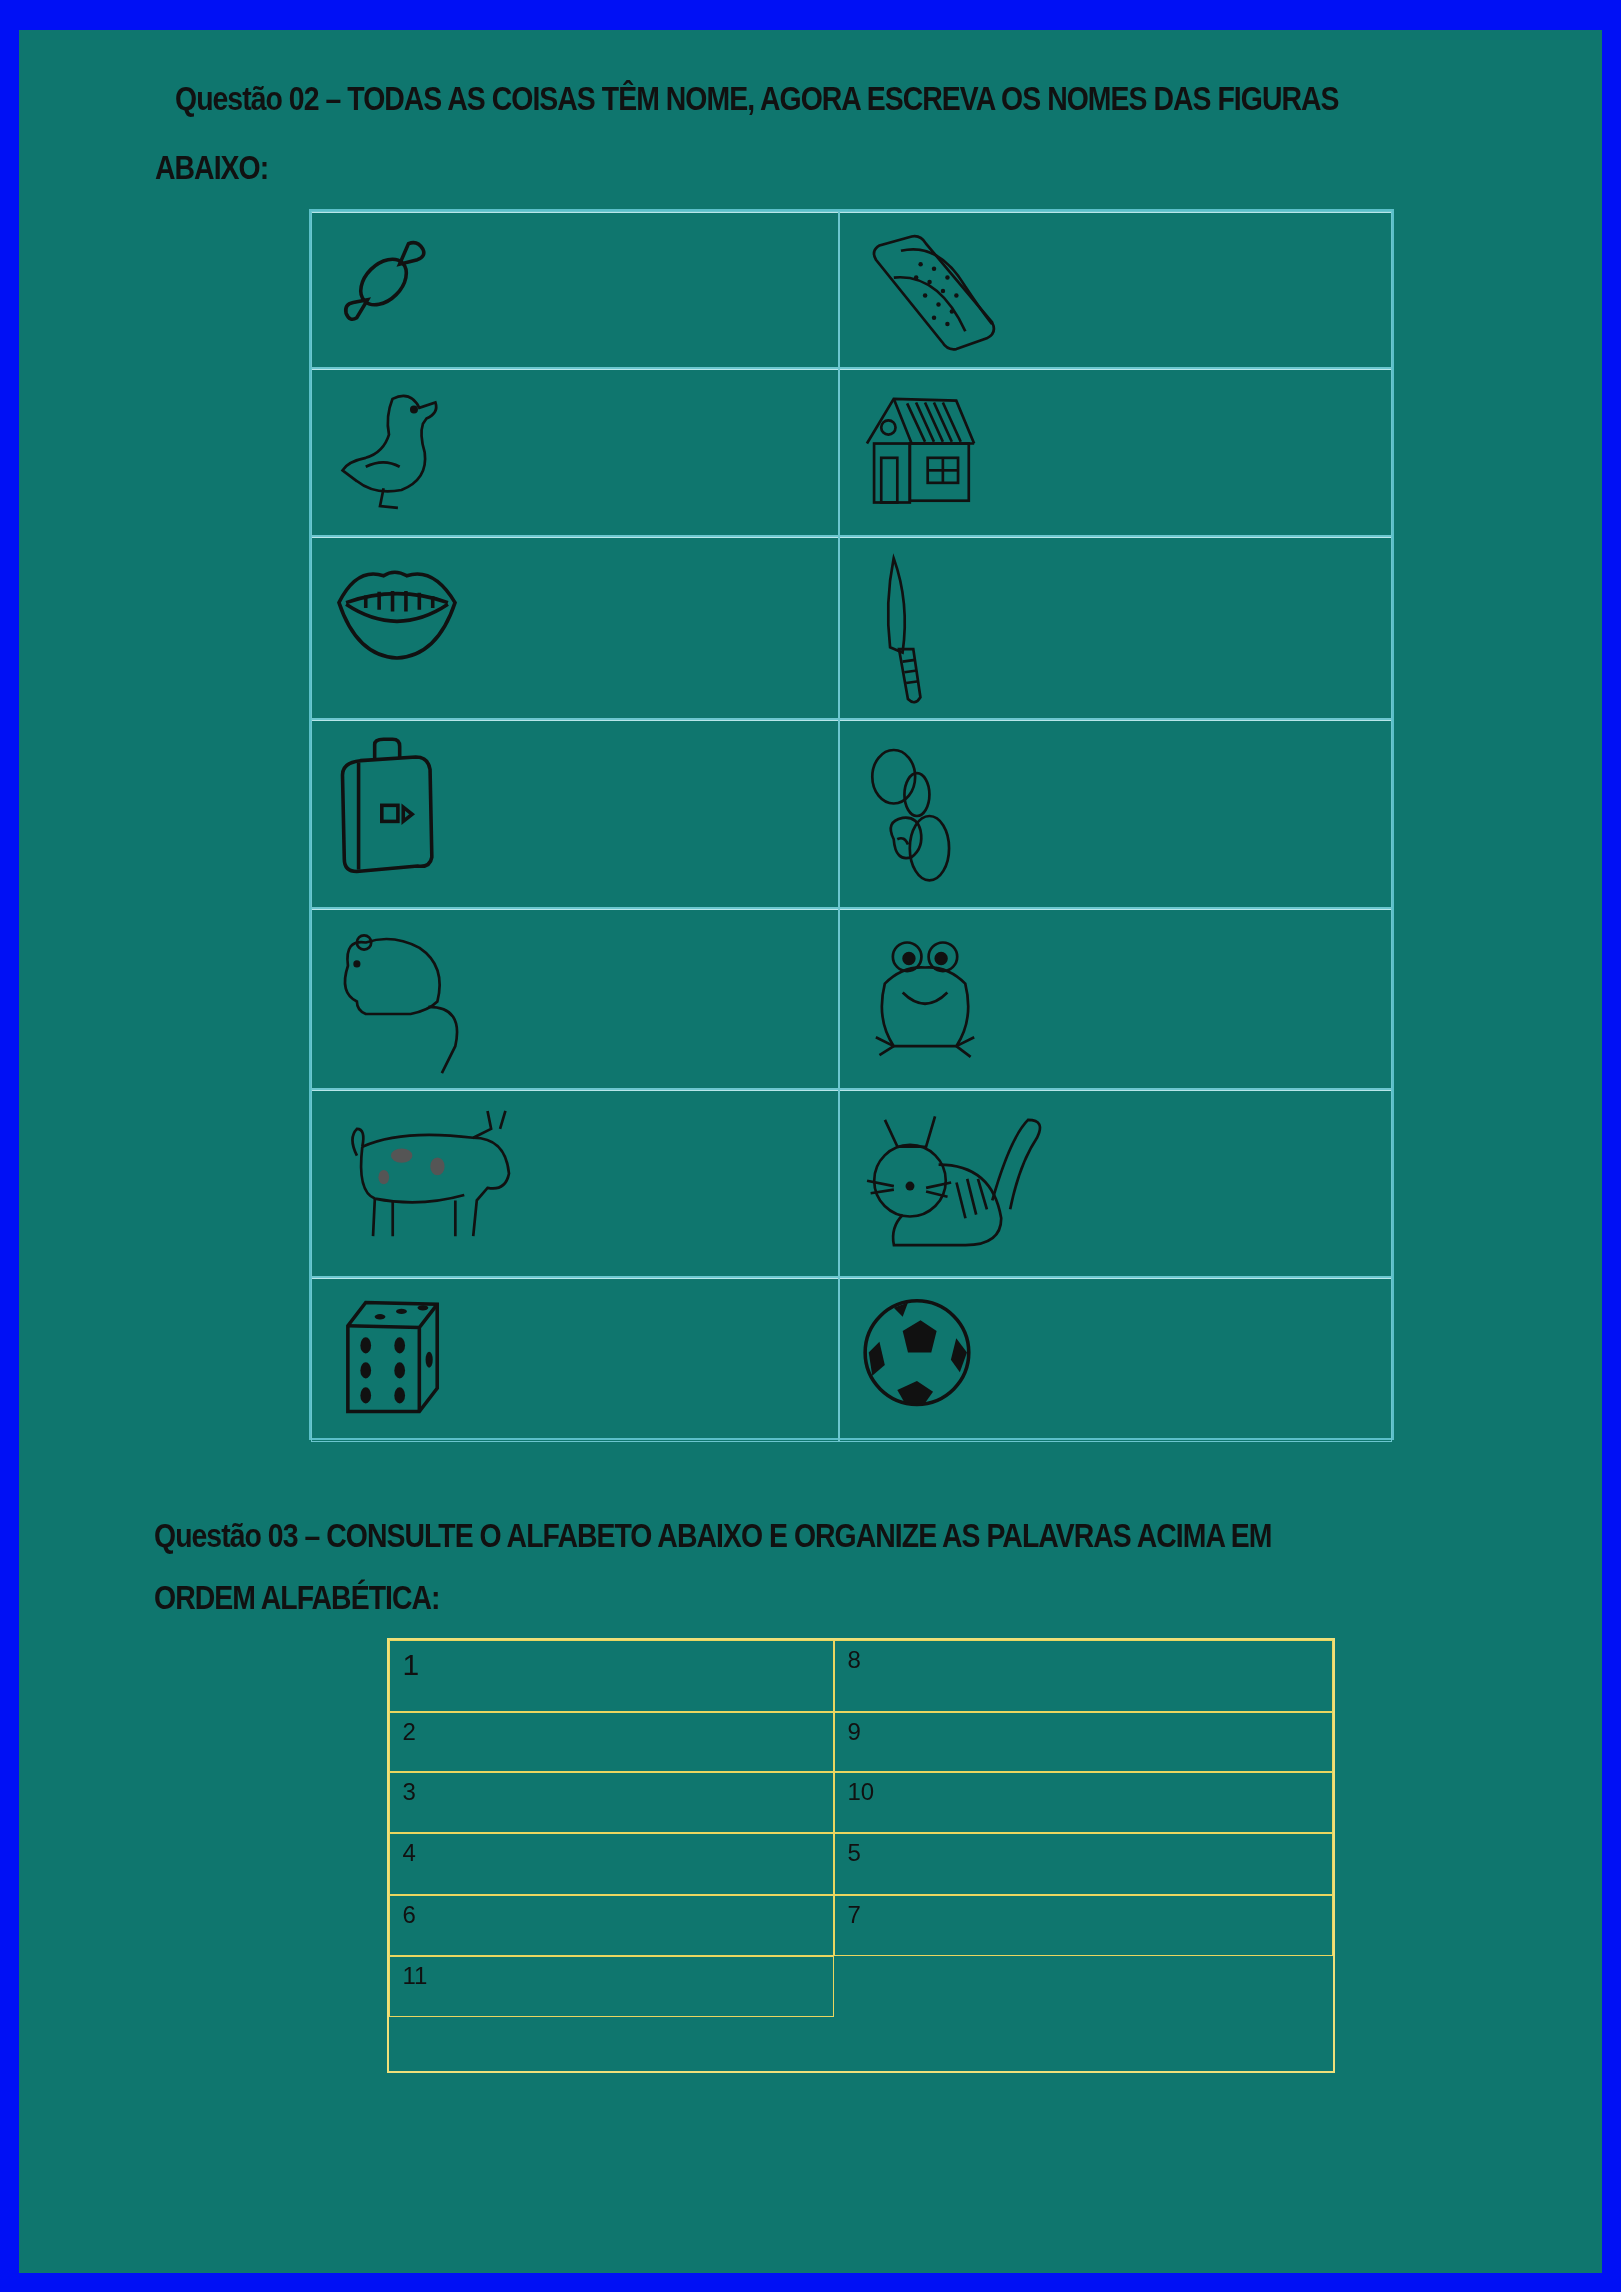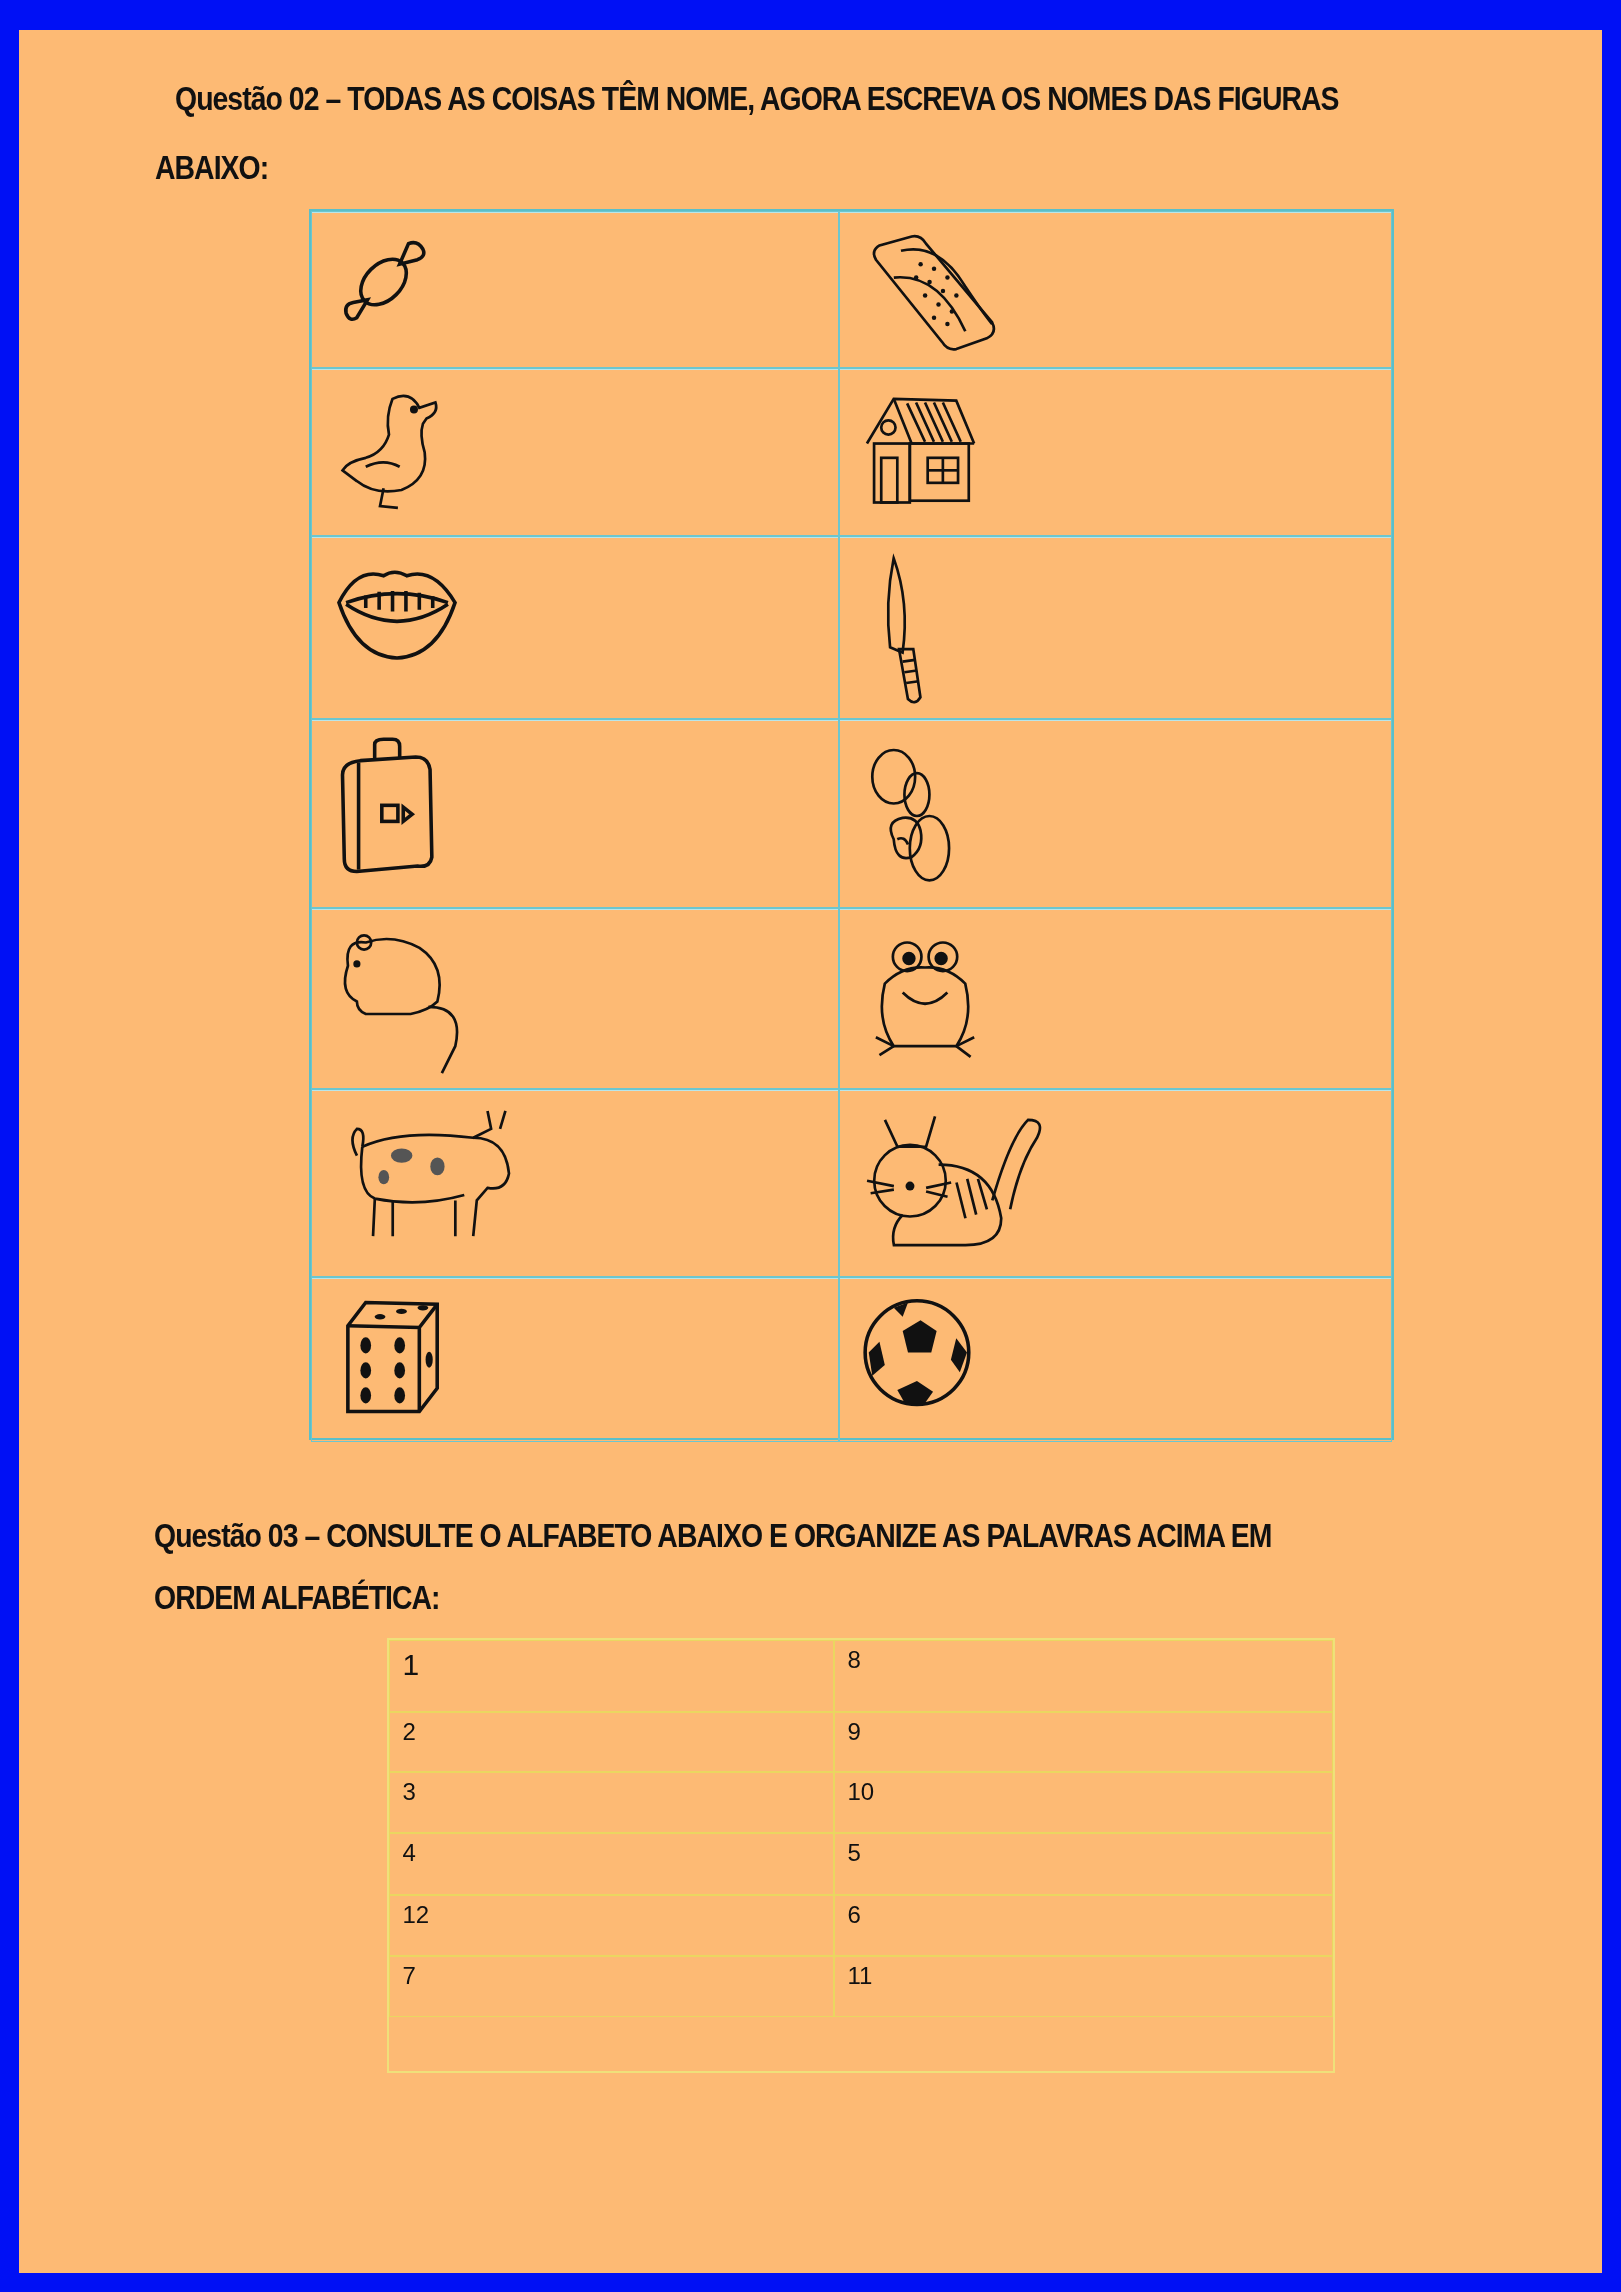--- a/index.html
+++ b/index.html
@@ -1,17 +1,17 @@
 <!DOCTYPE html>
 <html style="font-size:14.3px"><head>
 <meta charset="utf-8">
 <style>
   html, body { margin:0; padding:0; }
   body { width:1622px; height:2293px; background:#0010f5; position:relative; overflow:hidden; font-family:"Liberation Sans", sans-serif; }
-  .page { position:absolute; left:19px; top:29.6px; width:1583px; height:2243px; background:#fdba74; }
+  .page { position:absolute; left:19px; top:29.6px; width:1583px; height:2243px; background:#0f766e; }
   .heading { position:absolute; font-family:"Liberation Sans", sans-serif; font-weight:bold; font-size:33px; color:#111; letter-spacing:-1.1px; transform-origin:left center; white-space:nowrap; }
   .h1 { left:156px; top:50px; transform:scaleX(0.86); }
   .h1b { left:136px; top:119px; transform:scaleX(0.86); }
   .h2 { left:135px; top:1487px; transform:scaleX(0.86); }
   .h2b { left:135px; top:1549px; transform:scaleX(0.86); }
 
   .pic-table { position:absolute; left:290px; top:179px; width:1085px; height:1231px; border:2.7px double #5bbfc9; box-sizing:border-box; display:grid; grid-template-columns:528px 1fr; grid-template-rows:157px 168px 183px 189px 181px 188px 165px; }
   .pic-cell { border:1.8px solid #6cc6cf; box-sizing:border-box; position:relative; box-shadow: inset 0 0.9px 0 #b9e6ea; }
   .pic-cell svg { position:absolute; left:18px; top:12.5px; }
 
@@ -224,20 +224,19 @@
 
   <div class="num-table">
     <div class="num-cell big">1</div>
     <div class="num-cell">8</div>
     <div class="num-cell">2</div>
     <div class="num-cell">9</div>
     <div class="num-cell">3</div>
     <div class="num-cell">10</div>
     <div class="num-cell">4</div>
     <div class="num-cell">5</div>
-    <div class="num-cell">12</div>
     <div class="num-cell">6</div>
     <div class="num-cell">7</div>
     <div class="num-cell">11</div>
   </div>
 
 </div>
 
 
 </body></html>

